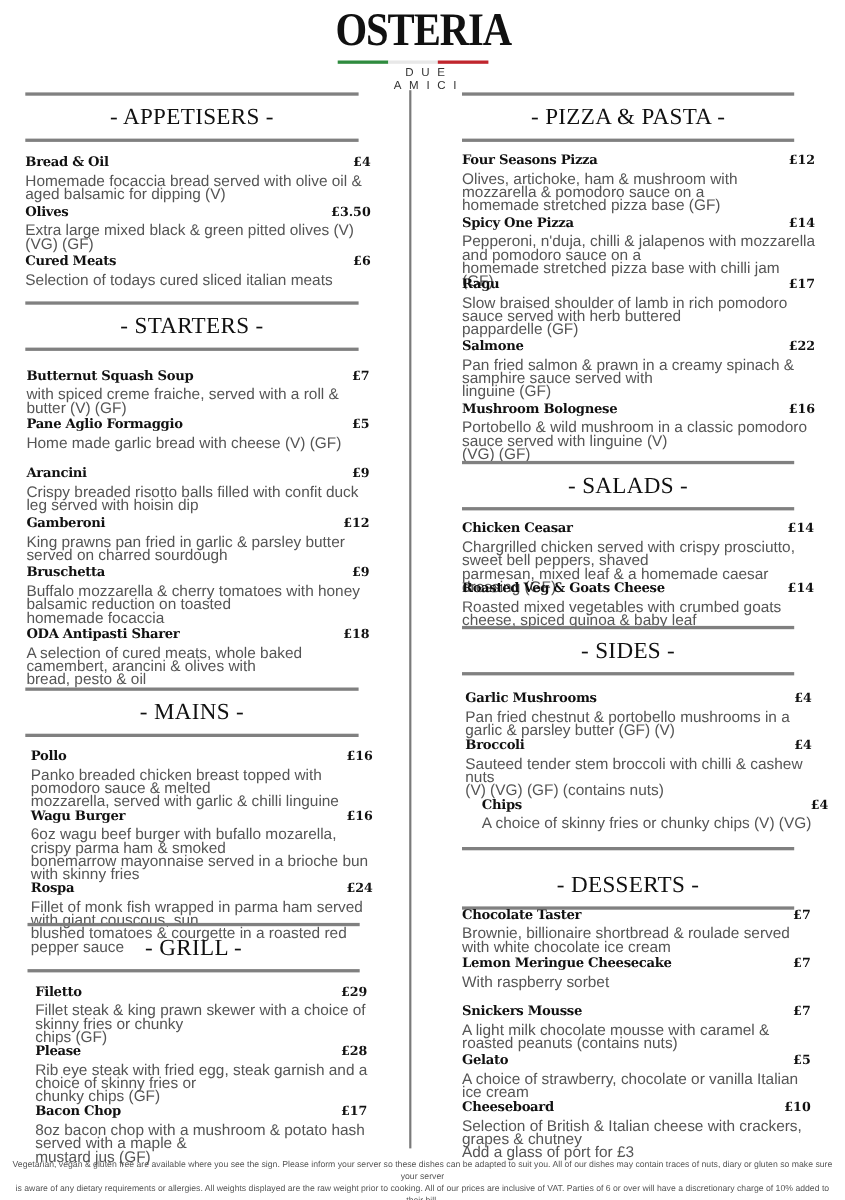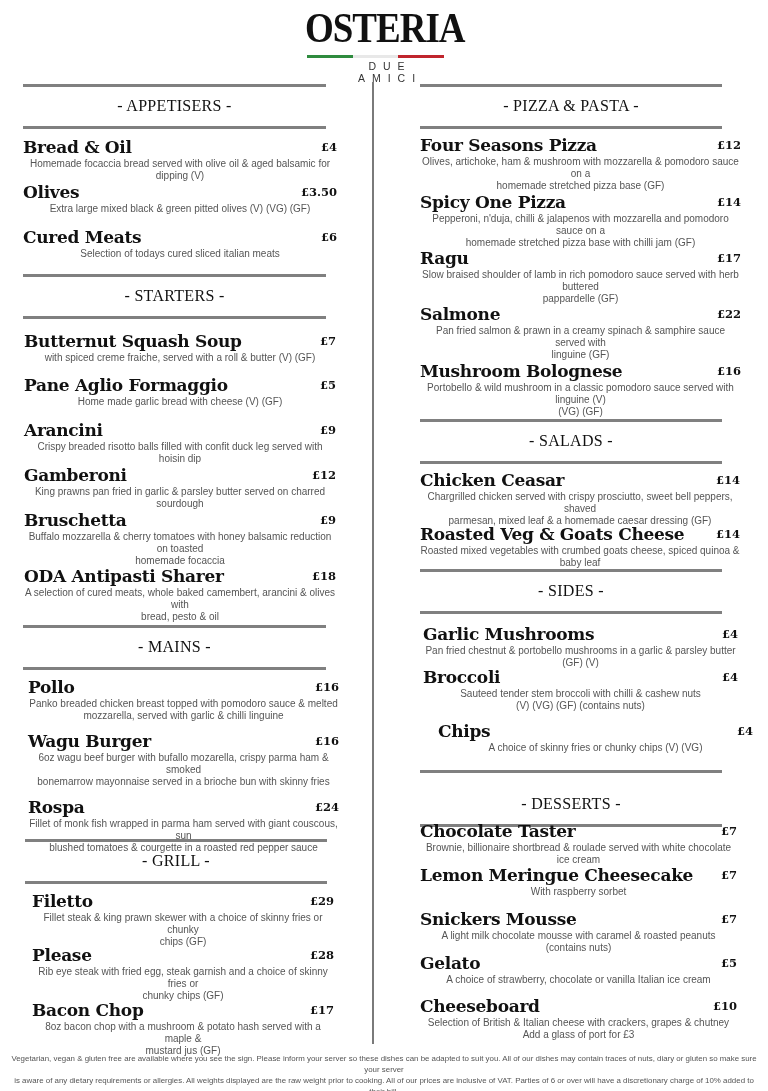--- a/index.html
+++ b/index.html
@@ -9,26 +9,26 @@
   .logo { position: absolute; left: 305px; top: 8px; width: 140px; height: 64px; text-align: center; }
   .logo-word { font-family: "Liberation Serif", serif; font-weight: bold; font-size: 37px; letter-spacing: -1px; line-height: 40px; color: #111; transform: scaleY(1.15); display: inline-block; }
   .logo-flag { position: absolute; left: 2px; top: 47px; width: 137px; height: 3px; display: flex; }
   .logo-flag span { flex: 1; height: 3px; }
   .logo-sub { position: absolute; left: 0; top: 52px; width: 140px; text-align: center; font-size: 10.5px; letter-spacing: 7px; color: #333; padding-left: 30px; }
 
   .divider-v { position: absolute; left: 372px; top: 82px; width: 2px; height: 962px; background: #7a7a7a; }
 
   .section { position: absolute; }
   .rule { height: 3px; background: #808080; }
-  .sec-title { font-family: "Liberation Serif", serif; font-size: 16px; text-align: center; line-height: 36px; height: 38px; color: #111; letter-spacing: 0.3px; }
+  .sec-title { font-family: "Liberation Serif", serif; font-size: 21px; text-align: center; line-height: 36px; height: 38px; color: #111; letter-spacing: 0.3px; }
 
   .item { position: absolute; }
-  .item-name { font-family: "DejaVu Serif", serif; font-weight: bold; font-size: 17px; line-height: 16px; color: #111; letter-spacing: -0.3px; }
+  .item-name { font-family: "DejaVu Serif", serif; font-weight: bold; font-size: 12px; line-height: 16px; color: #111; letter-spacing: -0.3px; }
   .item-price { position: absolute; top: 0; right: 0; font-family: "DejaVu Serif", serif; font-weight: bold; font-size: 11.5px; line-height: 16px; color: #111; }
-  .item-desc { font-size: 10px; line-height: 12px; color: #555; margin-top: 3px; white-space: pre-line; text-align: center; }
+  .item-desc { font-size: 14px; line-height: 12px; color: #555; margin-top: 3px; white-space: pre-line; }
 
   .footer { position: absolute; left: 10px; top: 1053px; width: 748px; text-align: center; font-size: 7.9px; line-height: 11px; color: #555; white-space: pre-line; }
 </style>
 </head>
 <body>
 
 <div class="logo">
   <div class="logo-word">OSTERIA</div>
   <div class="logo-flag">
     <span style="background:#2e8b3e"></span>

